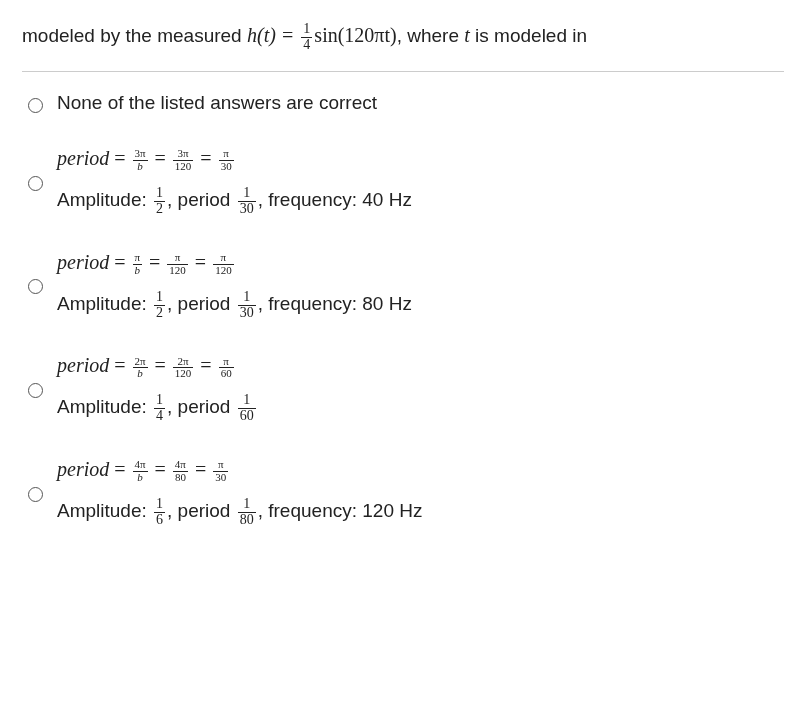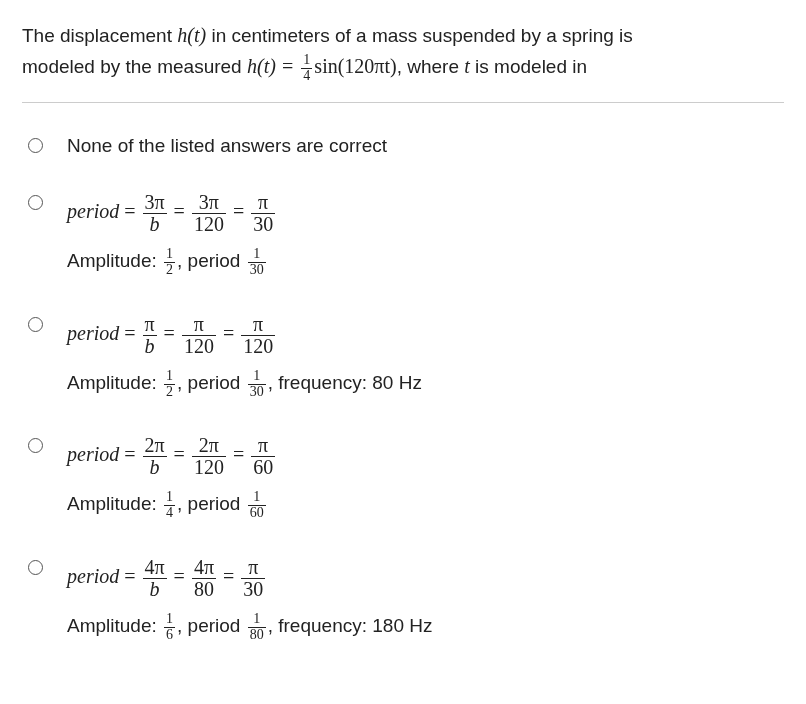--- a/index.html
+++ b/index.html
@@ -18,23 +18,23 @@
   }
   .math { font-family: 'Times New Roman', serif; font-size: 20px; }
   hr.sep {
     border: none;
     border-top: 1px solid #ccc;
     margin: 18px 0 14px 0;
   }
   .options { margin-top: 0; }
   .option {
     display: flex;
-    align-items: flex-start;
-    gap: 24px;
-    margin: 28px 0 22px 6px;
+    align-items: center;
+    gap: 14px;
+    margin: 16px 0 22px 6px;
   }
   .radio {
     width: 15px;
     height: 15px;
     border: 1.2px solid #555;
     border-radius: 50%;
     margin-top: 7px;
     flex: 0 0 auto;
     background: #fff;
     cursor: pointer;
@@ -47,32 +47,29 @@
     display: inline-block;
     vertical-align: middle;
     text-align: center;
     font-size: 14px;
     line-height: 1.05;
     position: relative;
     margin: 0 2px;
   }
   .frac .num { display: block; padding: 0 2px; }
   .frac .den { display: block; border-top: 1px solid #222; padding: 0 2px; }
-  .big .frac { font-size: 20px; font-family: Liberation Serif, serif; }
+  .big .frac { font-size: 11px; font-family: Liberation Serif, serif; }
   .eq { font-family: 'Times New Roman', serif; }
   .ser { font-family: 'Times New Roman', serif; }
   .txt { font-family: -apple-system, BlinkMacSystemFont, "Segoe UI", Arial, sans-serif; font-size: 19px; }
 </style>
 </head>
 <body>
 
 <div class="question">
-  <div>
-    <span>The displacement </span><span class="math italic">h(t)</span><span> in centimeters of a mass suspended by a spring is</span>
-  </div>
   <div>
     <span>modeled by the measured </span><span class="math"><span class="italic">h(t) = </span><span class="frac"><span class="num">1</span><span class="den">4</span></span><span>sin(120πt)</span></span><span>, where </span><span class="math italic">t</span><span> is modeled in</span>
   </div>
 </div>
 
 <hr class="sep">
 
 <div class="options">
 
   <div class="option">
@@ -88,21 +85,21 @@
       <div class="option-line big eq">
         <span class="italic">period</span>
         <span class="ser"> = </span>
         <span class="frac"><span class="num">3π</span><span class="den italic">b</span></span>
         <span class="ser"> = </span>
         <span class="frac"><span class="num">3π</span><span class="den">120</span></span>
         <span class="ser"> = </span>
         <span class="frac"><span class="num">π</span><span class="den">30</span></span>
       </div>
       <div class="option-line" style="margin-top:10px;">
-        <span class="txt">Amplitude: </span><span class="frac"><span class="num">1</span><span class="den">2</span></span><span class="txt">, period </span><span class="frac"><span class="num">1</span><span class="den">30</span></span>
+        <span class="txt">Amplitude: </span><span class="frac"><span class="num">1</span><span class="den">2</span></span><span class="txt">, period </span><span class="frac"><span class="num">1</span><span class="den">30</span></span><span class="txt">, frequency: 40 Hz</span>
       </div>
     </div>
   </div>
 
   <div class="option">
     <div class="radio"></div>
     <div class="option-body">
       <div class="option-line big eq">
         <span class="italic">period</span>
         <span class="ser"> = </span>
@@ -142,18 +139,18 @@
       <div class="option-line big eq">
         <span class="italic">period</span>
         <span class="ser"> = </span>
         <span class="frac"><span class="num">4π</span><span class="den italic">b</span></span>
         <span class="ser"> = </span>
         <span class="frac"><span class="num">4π</span><span class="den">80</span></span>
         <span class="ser"> = </span>
         <span class="frac"><span class="num">π</span><span class="den">30</span></span>
       </div>
       <div class="option-line" style="margin-top:10px;">
-        <span class="txt">Amplitude: </span><span class="frac"><span class="num">1</span><span class="den">6</span></span><span class="txt">, period </span><span class="frac"><span class="num">1</span><span class="den">80</span></span><span class="txt">, frequency: 180 Hz</span>
+        <span class="txt">Amplitude: </span><span class="frac"><span class="num">1</span><span class="den">6</span></span><span class="txt">, period </span><span class="frac"><span class="num">1</span><span class="den">80</span></span><span class="txt">, frequency: 120 Hz</span>
       </div>
     </div>
   </div>
 
 </div>
 
 </body></html>

